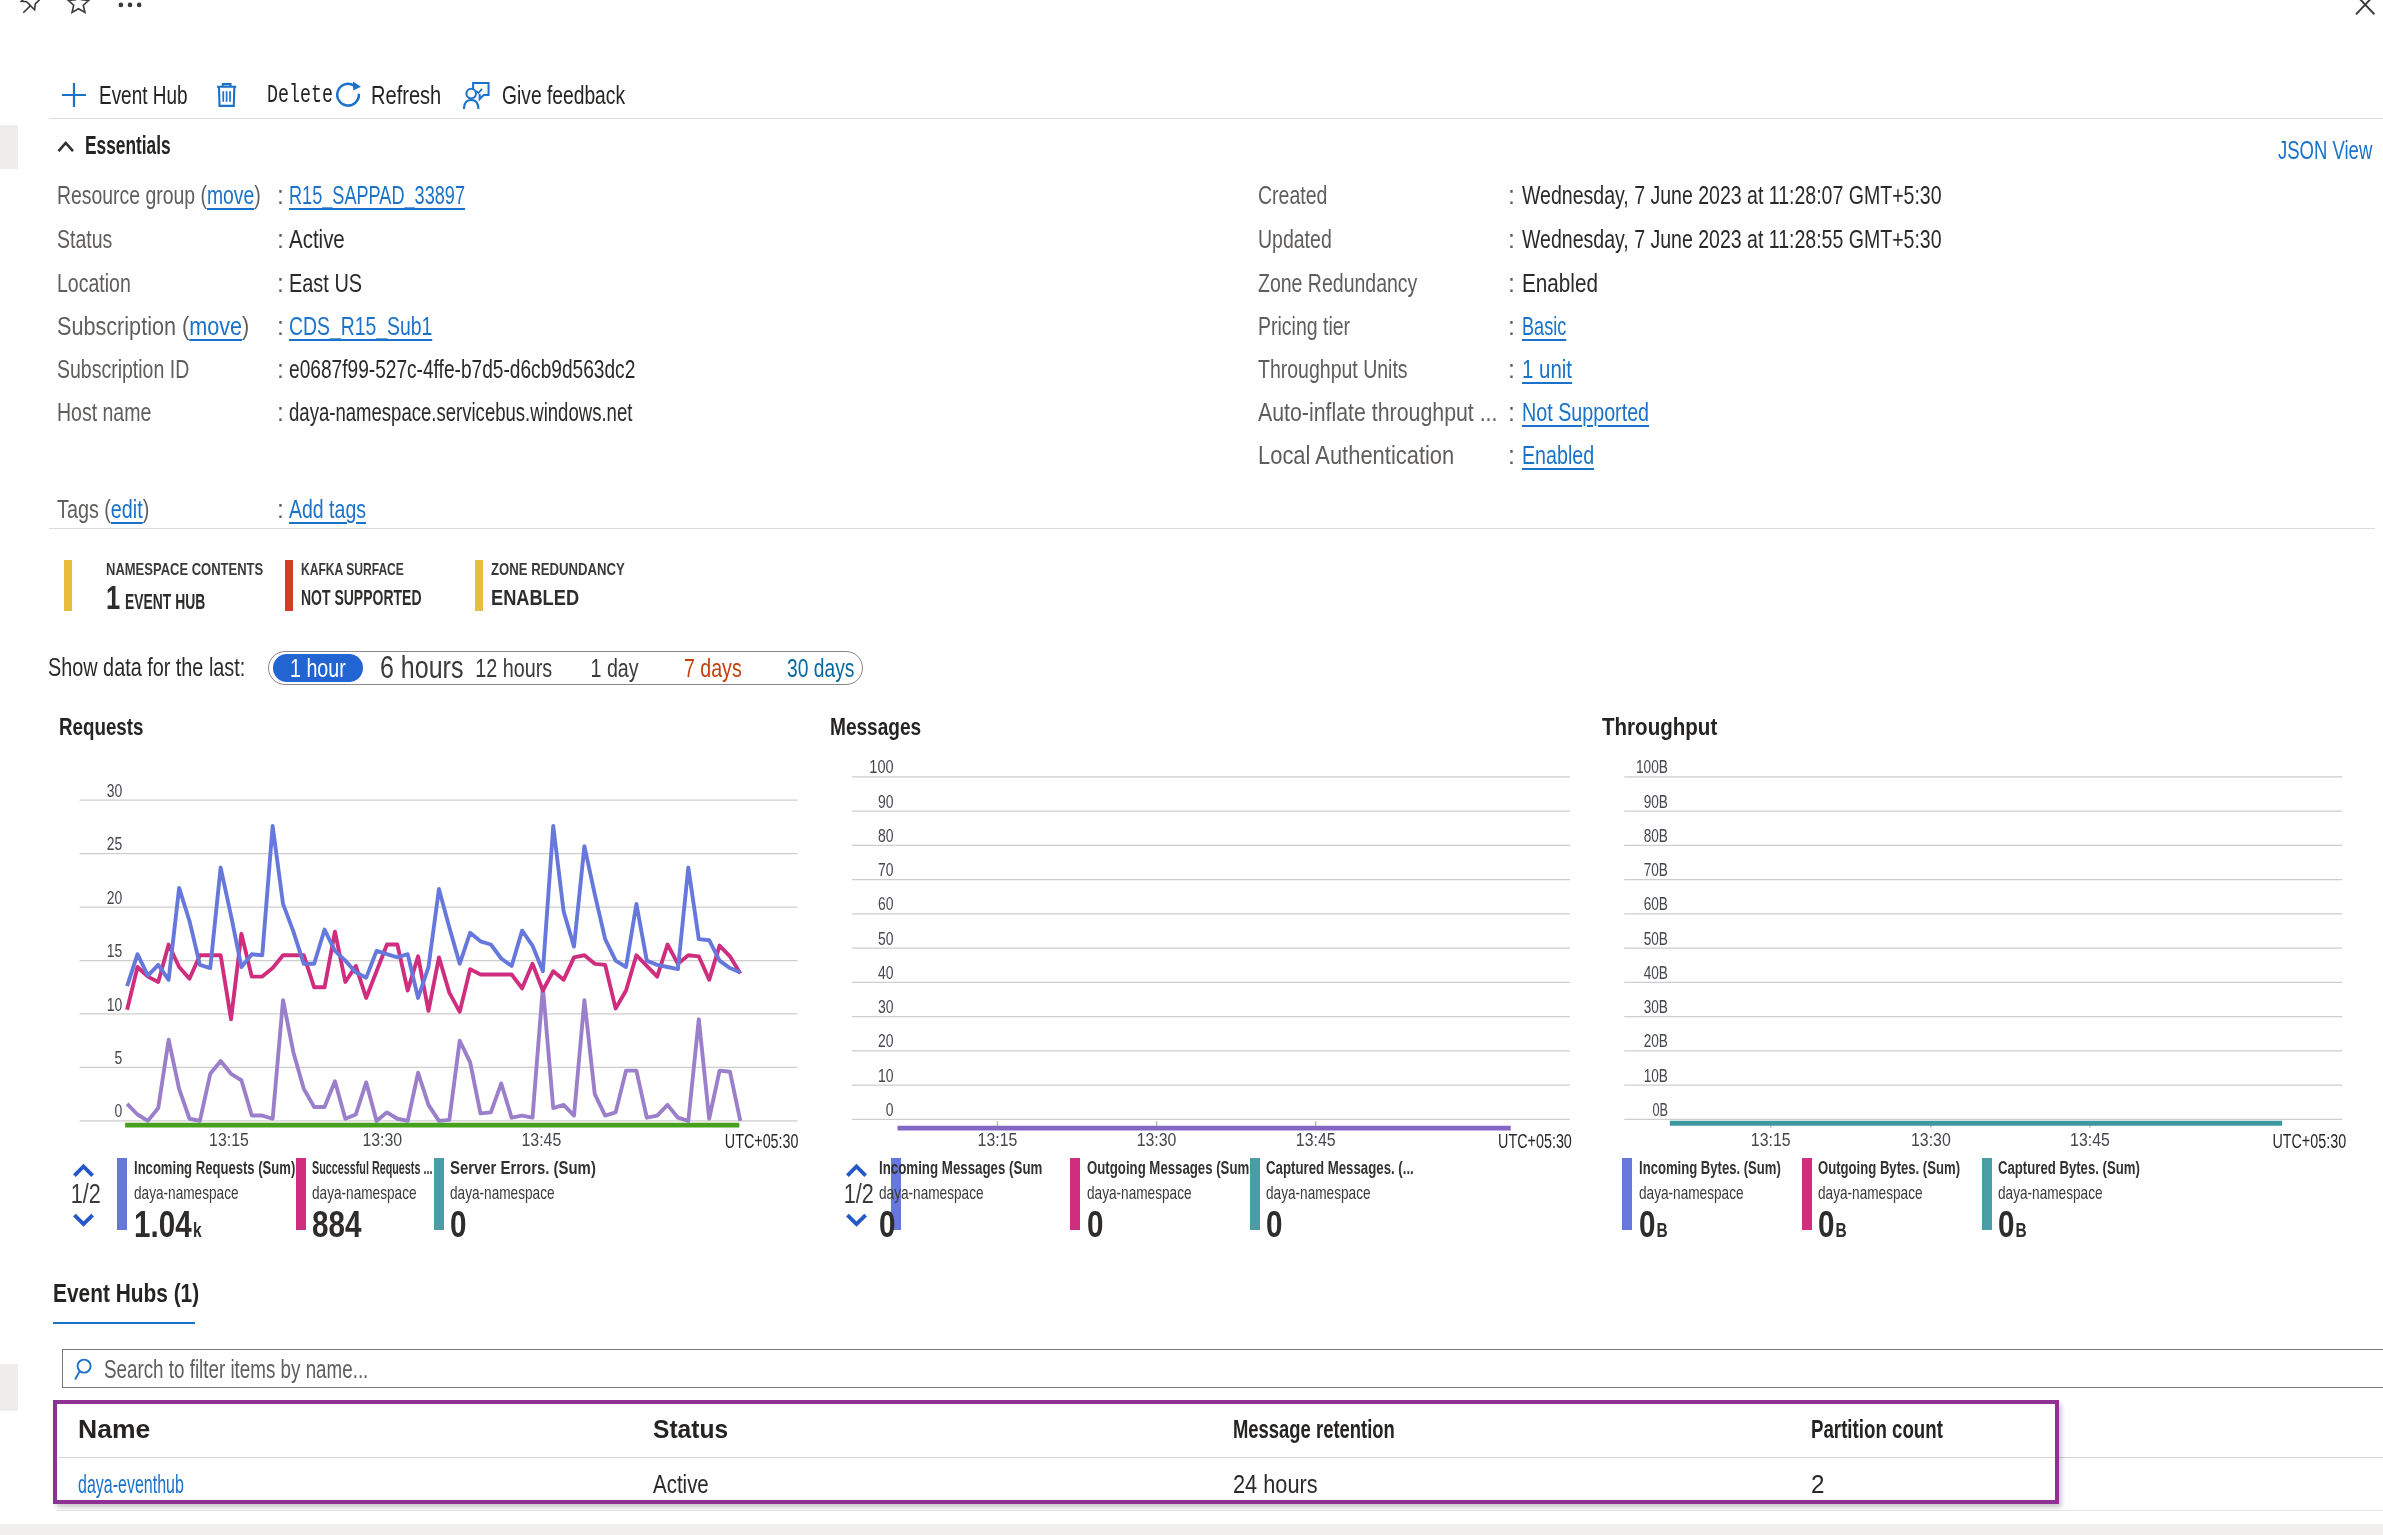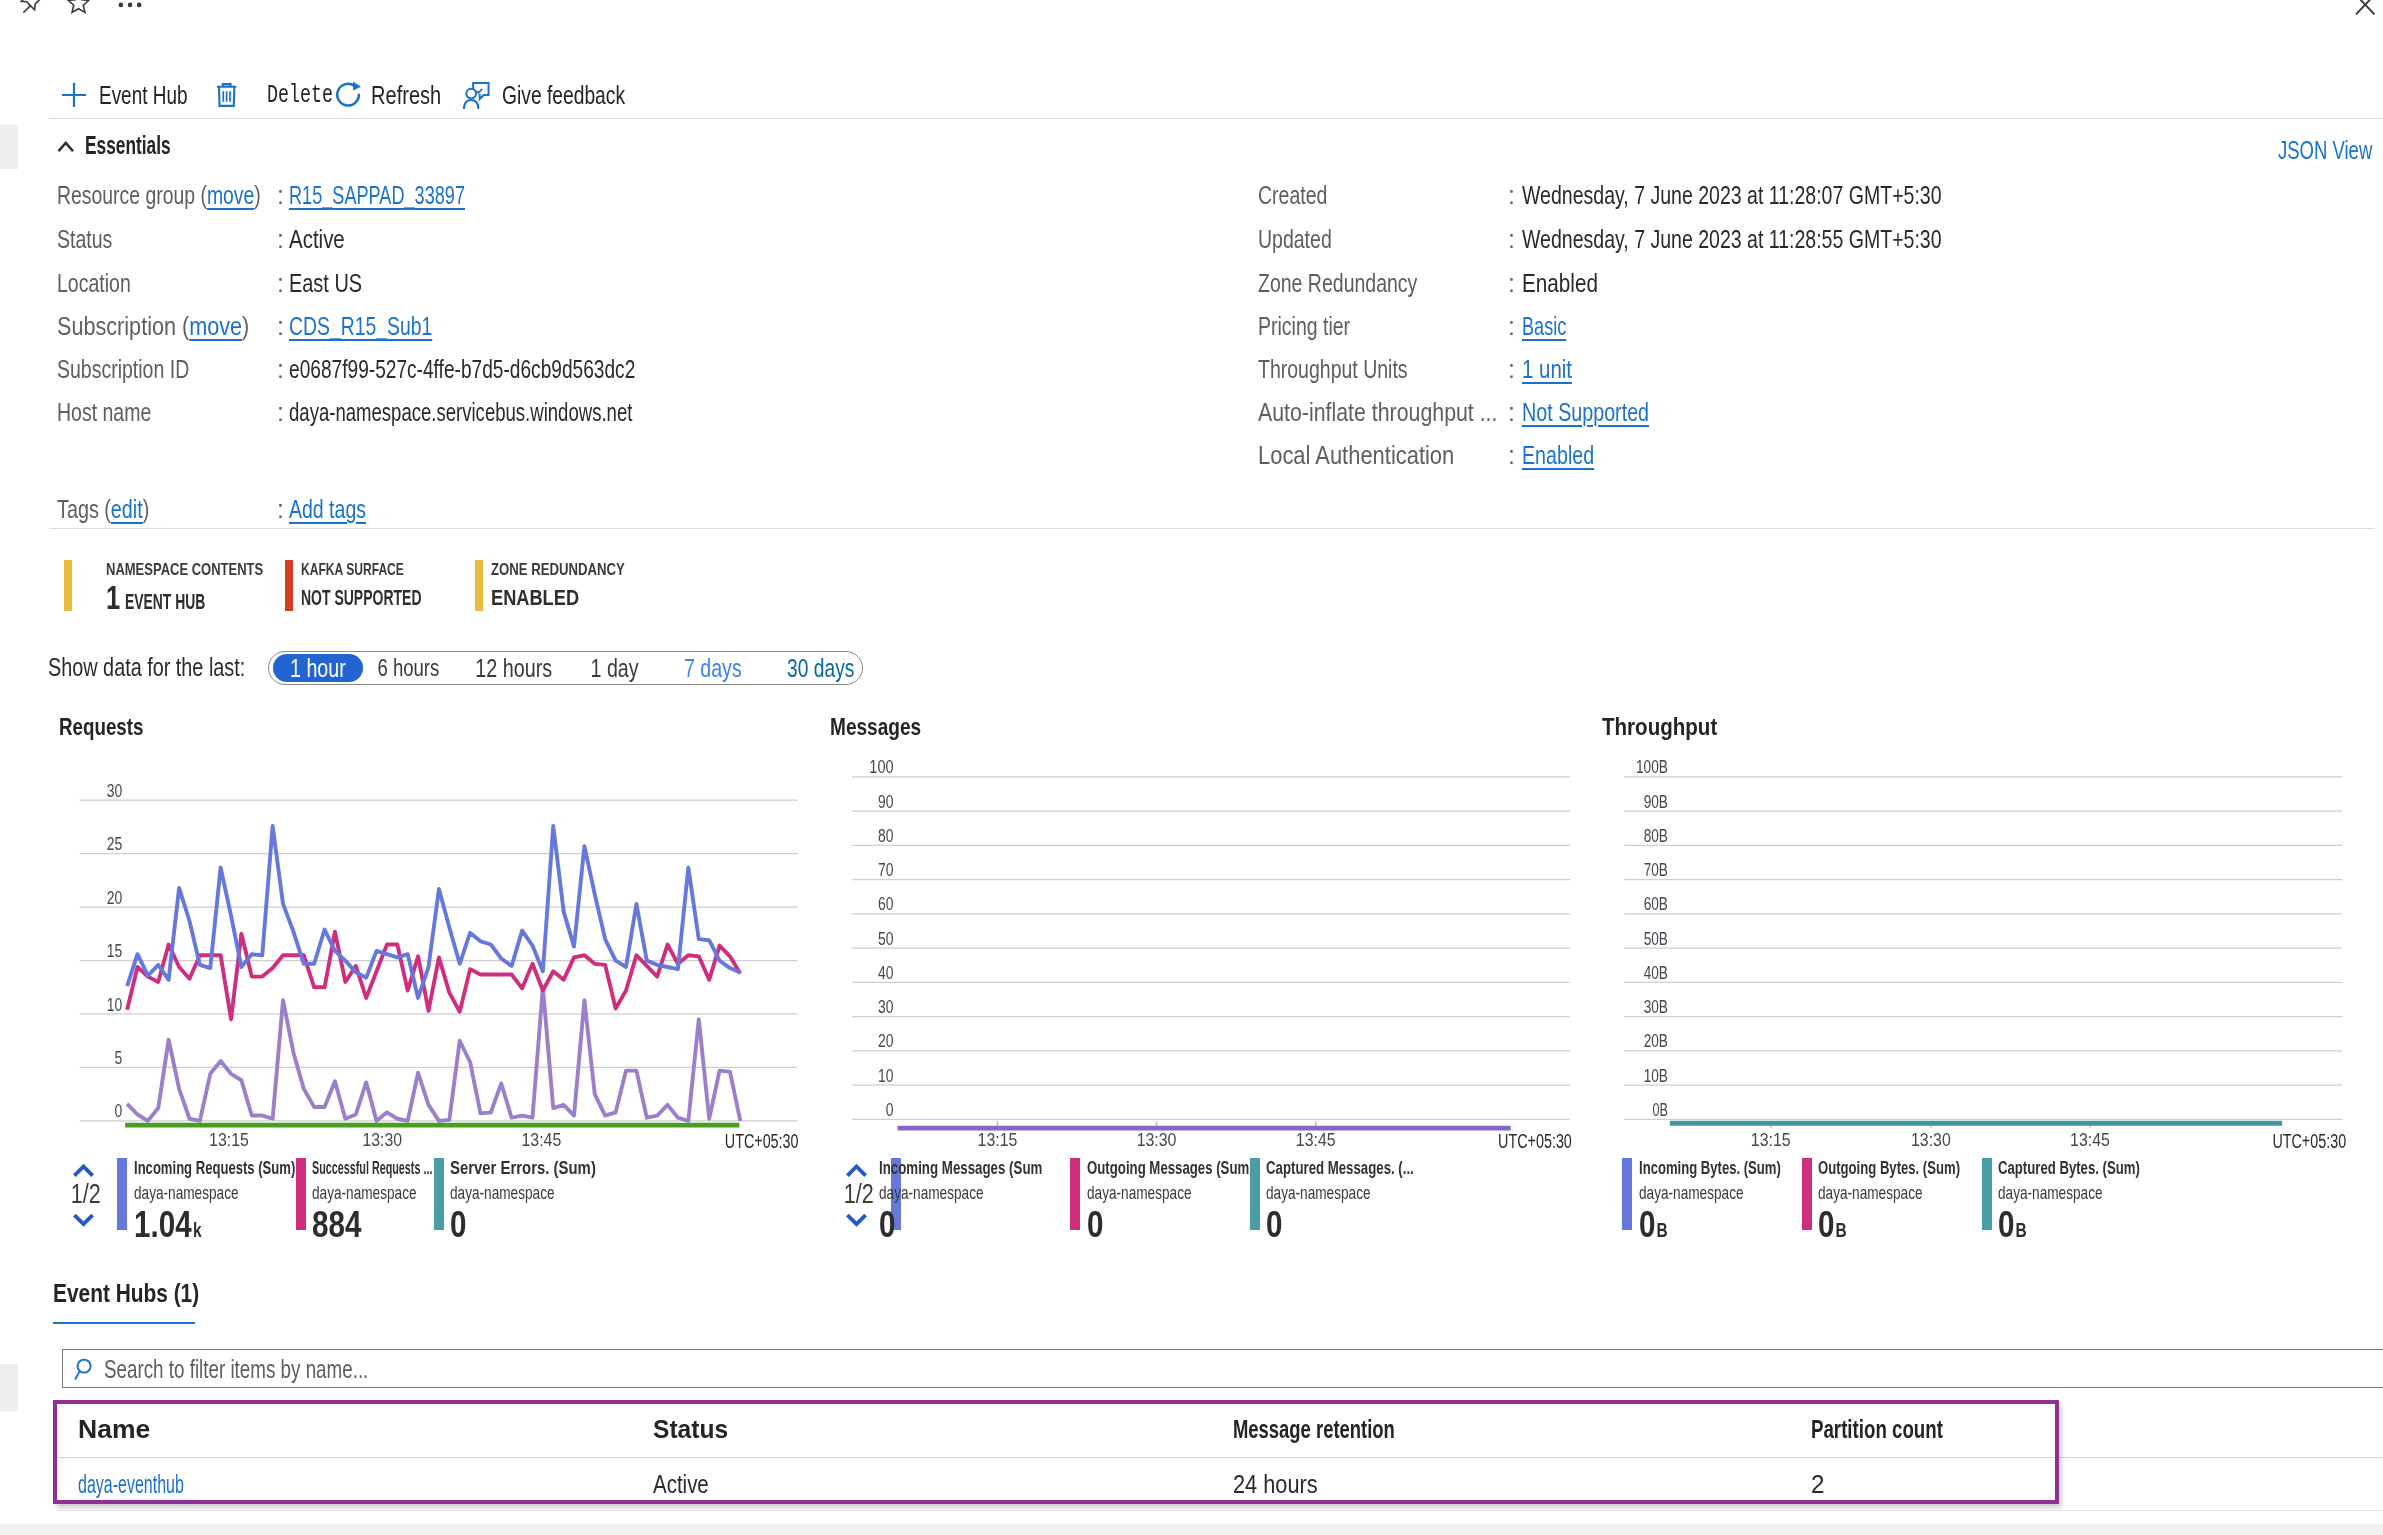--- a/index.html
+++ b/index.html
@@ -131,24 +131,24 @@
     <div class="abs" style="left:475px;top:560px;width:7.8px;height:51px;background:#eabc3d;"></div>
     <div class="abs" style="left:491px;top:559px;white-space:nowrap;">
       <div style="line-height:21.3px;"><span style="display:inline-block;transform:scaleX(0.798);transform-origin:0 50%;font-size:16.5px;margin-right:-34px;font-weight:bold;color:#3a3a3a;">ZONE REDUNDANCY</span></div>
       <div style="line-height:29px;margin-top:2.9px;"><span style="display:inline-block;transform:scaleX(0.828);transform-origin:0 50%;font-size:22px;margin-right:-18.6px;font-weight:bold;color:#2e2d2c;">ENABLED</span></div>
     </div>
 
 <div class="abs row" style="left:48px;top:652px;"><span style="display:inline-block;transform:scaleX(0.793);transform-origin:0 50%;font-size:25px;margin-right:-52px;color:#2b2a29;">Show data for the last:</span></div>
     <div class="abs" style="left:268px;top:651px;width:595px;height:34px;border:1.5px solid #8a8886;border-radius:18.4px;background:#fff;"></div>
     <div class="abs" style="left:273px;top:654px;width:90px;height:28px;border-radius:14.6px;background:#2265d2;"></div>
     <div class="abs" style="left:273px;top:654px;width:90px;text-align:center;font-size:25px;color:#fff;line-height:29px;"><span style="display:inline-block;transform:scaleX(0.787);transform-origin:0 50%;font-size:25px;margin-right:-15.2px;color:#fff;">1 hour</span></div>
-    <div class="abs" style="left:370px;top:654px;white-space:nowrap;font-size:23px;color:#3b3a39;line-height:28px;"><span style="display:inline-block;transform:scaleX(0.807);transform-origin:50% 50%;">6 hours</span></div>
+    <div class="abs" style="left:370px;top:654px;white-space:nowrap;font-size:31px;color:#3b3a39;line-height:28px;"><span style="display:inline-block;transform:scaleX(0.807);transform-origin:50% 50%;">6 hours</span></div>
     <div class="abs" style="left:465px;top:654px;white-space:nowrap;font-size:25px;color:#3b3a39;line-height:28px;"><span style="display:inline-block;transform:scaleX(0.791);transform-origin:50% 50%;">12 hours</span></div>
     <div class="abs" style="left:584px;top:654px;white-space:nowrap;font-size:25px;color:#3b3a39;line-height:28px;"><span style="display:inline-block;transform:scaleX(0.786);transform-origin:50% 50%;">1 day</span></div>
-    <div class="abs" style="left:676px;top:654px;white-space:nowrap;font-size:25px;color:#3b82f6;line-height:28px;"><span style="display:inline-block;transform:scaleX(0.784);transform-origin:50% 50%;">7 days</span></div>
+    <div class="abs" style="left:676px;top:654px;white-space:nowrap;font-size:25px;color:#c2410c;line-height:28px;"><span style="display:inline-block;transform:scaleX(0.784);transform-origin:50% 50%;">7 days</span></div>
     <div class="abs" style="left:777px;top:654px;white-space:nowrap;font-size:25px;color:#0369a1;line-height:28px;"><span style="display:inline-block;transform:scaleX(0.769);transform-origin:50% 50%;">30 days</span></div>
 
 <div class="abs" style="left:59px;top:714px;line-height:25px;"><span style="display:inline-block;transform:scaleX(0.782);transform-origin:0 50%;font-size:24px;margin-right:-24px;font-weight:bold;color:#252423;">Requests</span></div>
 <div class="abs" style="left:830px;top:714px;line-height:25px;"><span style="display:inline-block;transform:scaleX(0.795);transform-origin:0 50%;font-size:24px;margin-right:-24px;font-weight:bold;color:#252423;">Messages</span></div>
 <div class="abs" style="left:1602px;top:714px;line-height:25px;"><span style="display:inline-block;transform:scaleX(0.856);transform-origin:0 50%;font-size:24px;margin-right:-19.6px;font-weight:bold;color:#252423;">Throughput</span></div>
 <svg class="abs" style="left:0;top:747px;" width="2383" height="408" viewBox="0 0 2456 420">
       <g transform="translate(0,-770)">
         <line x1="82" y1="824.5" x2="822" y2="824.5" class="gl"></line>
         <line x1="82" y1="879.6" x2="822" y2="879.6" class="gl"></line>
         <line x1="82" y1="934.7" x2="822" y2="934.7" class="gl"></line>

